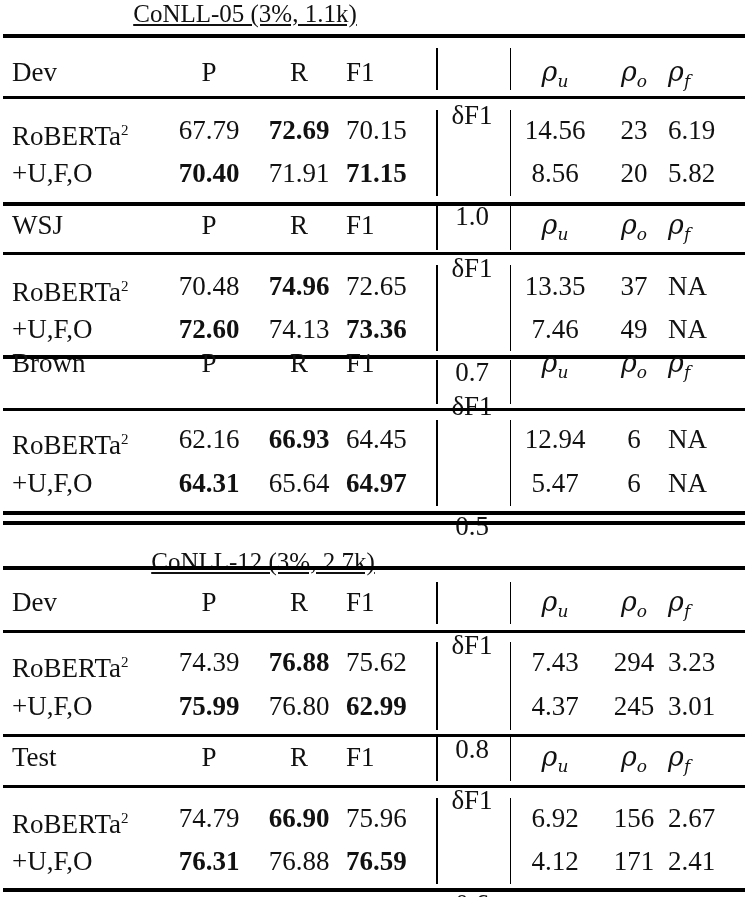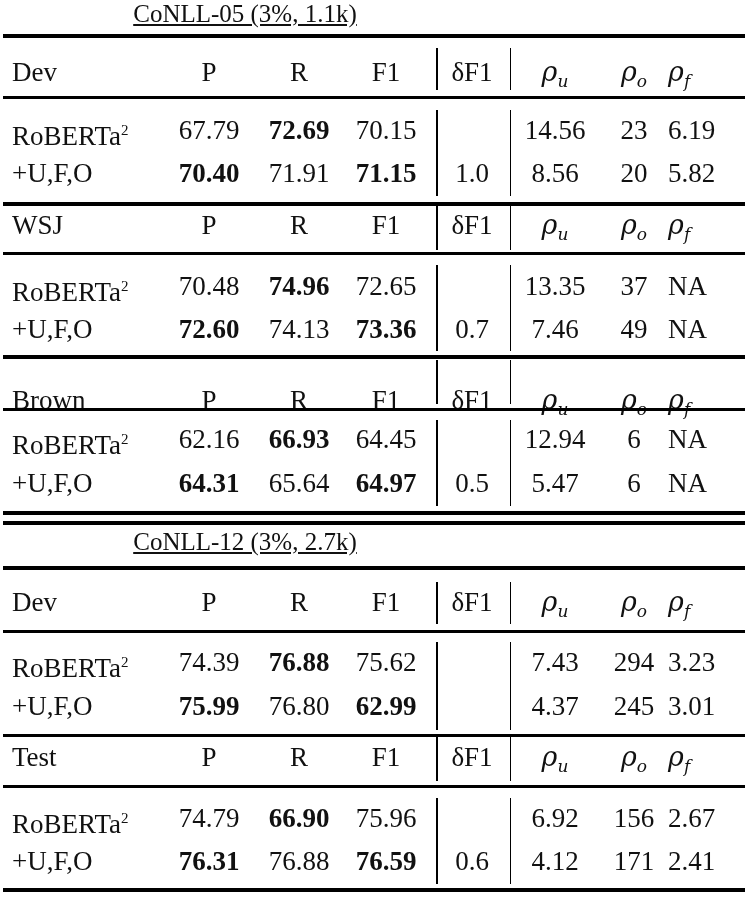--- a/index.html
+++ b/index.html
@@ -7,22 +7,22 @@
          font-family:"Liberation Serif","DejaVu Serif",serif; color:#111; }
   .caption { position:absolute; left:0; width:490px; text-align:center; font-size:25px;text-decoration:underline; }
   .hline { position:absolute; left:3px; width:742px; background:#000; }
   .thick { height:4px; }
   .thin { height:3px; }
   .row { position:absolute; left:0; width:622px; height:40px; font-size:27px; }
   .cell { position:absolute; top:0; line-height:40px; white-space:nowrap; }
   .c-label { left:12px; text-align:left; }
   .c-p { left:168px; width:82px; text-align:center; }
   .c-r { left:258px; width:82px; text-align:center; }
-  .c-f1 { left:346px; width:80px; text-align:center; }
-  .c-d { left:436px; width:72px; text-align:center; }
+  .c-f1 { left:346px; width:80px; text-align:left; }
+  .c-d { left:436px; width:72px; text-align:center;margin-top:43px; }
   .c-u { left:514px; width:82px; text-align:center; }
   .c-o { left:604px; width:60px; text-align:center; }
   .c-f { left:668px; width:76px; }
   .b { font-weight:bold; }
   .rho { font-style:italic; font-family:"DejaVu Serif",serif; font-size:27px; }
   .rho sub { font-size:17px; font-style:italic; vertical-align:-6px; }
   sup { font-size:15px; vertical-align:10px; }
   .vline { position:absolute; width:2px; background:#000; }
 </style>
 </head>
@@ -92,21 +92,21 @@
   <span class="cell c-p b">72.60</span>
   <span class="cell c-r">74.13</span>
   <span class="cell c-f1 b">73.36</span>
   <span class="cell c-d">0.7</span>
   <span class="cell c-u">7.46</span>
   <span class="cell c-o">49</span>
   <span class="cell c-f">NA</span>
 </div>
 
 <div class="hline thick" style="top:355px;"></div>
-<div class="row" style="top:380px;">
+<div class="row" style="top:343px;">
   <span class="cell c-label">Brown</span>
   <span class="cell c-p">P</span>
   <span class="cell c-r">R</span>
   <span class="cell c-f1">F1</span>
   <span class="cell c-d">δF1</span>
   <span class="cell c-u rho"><span>ρ</span><sub>u</sub></span>
   <span class="cell c-o rho"><span>ρ</span><sub>o</sub></span>
   <span class="cell c-f rho"><span>ρ</span><sub>f</sub></span>
 </div>
 <div class="hline thin" style="top:408px;"></div>
@@ -128,21 +128,21 @@
   <span class="cell c-f1 b">64.97</span>
   <span class="cell c-d">0.5</span>
   <span class="cell c-u">5.47</span>
   <span class="cell c-o">6</span>
   <span class="cell c-f">NA</span>
 </div>
 
 <div class="hline thick" style="top:511px;"></div>
 <div class="hline thick" style="top:521px;"></div>
 
-<div class="caption" style="top:528px;">CoNLL-12 (3%, 2.7k)</div>
+<div class="caption" style="top:548px;margin-left:18px;">CoNLL-12 (3%, 2.7k)</div>
 <div class="hline thick" style="top:566px;"></div>
 
 <div class="row" style="top:582px;">
   <span class="cell c-label">Dev</span>
   <span class="cell c-p">P</span>
   <span class="cell c-r">R</span>
   <span class="cell c-f1">F1</span>
   <span class="cell c-d">δF1</span>
   <span class="cell c-u rho"><span>ρ</span><sub>u</sub></span>
   <span class="cell c-o rho"><span>ρ</span><sub>o</sub></span>
@@ -158,20 +158,21 @@
   <span class="cell c-d"></span>
   <span class="cell c-u">7.43</span>
   <span class="cell c-o">294</span>
   <span class="cell c-f">3.23</span>
 </div>
 <div class="row" style="top:686px;">
   <span class="cell c-label">+U,F,O</span>
   <span class="cell c-p b">75.99</span>
   <span class="cell c-r">76.80</span>
   <span class="cell c-f1 b">62.99</span>
+  <span class="cell c-d">0.8</span>
   <span class="cell c-u">4.37</span>
   <span class="cell c-o">245</span>
   <span class="cell c-f">3.01</span>
 </div>
 
 <div class="hline thin" style="top:734px;"></div>
 <div class="row" style="top:737px;">
   <span class="cell c-label">Test</span>
   <span class="cell c-p">P</span>
   <span class="cell c-r">R</span>

